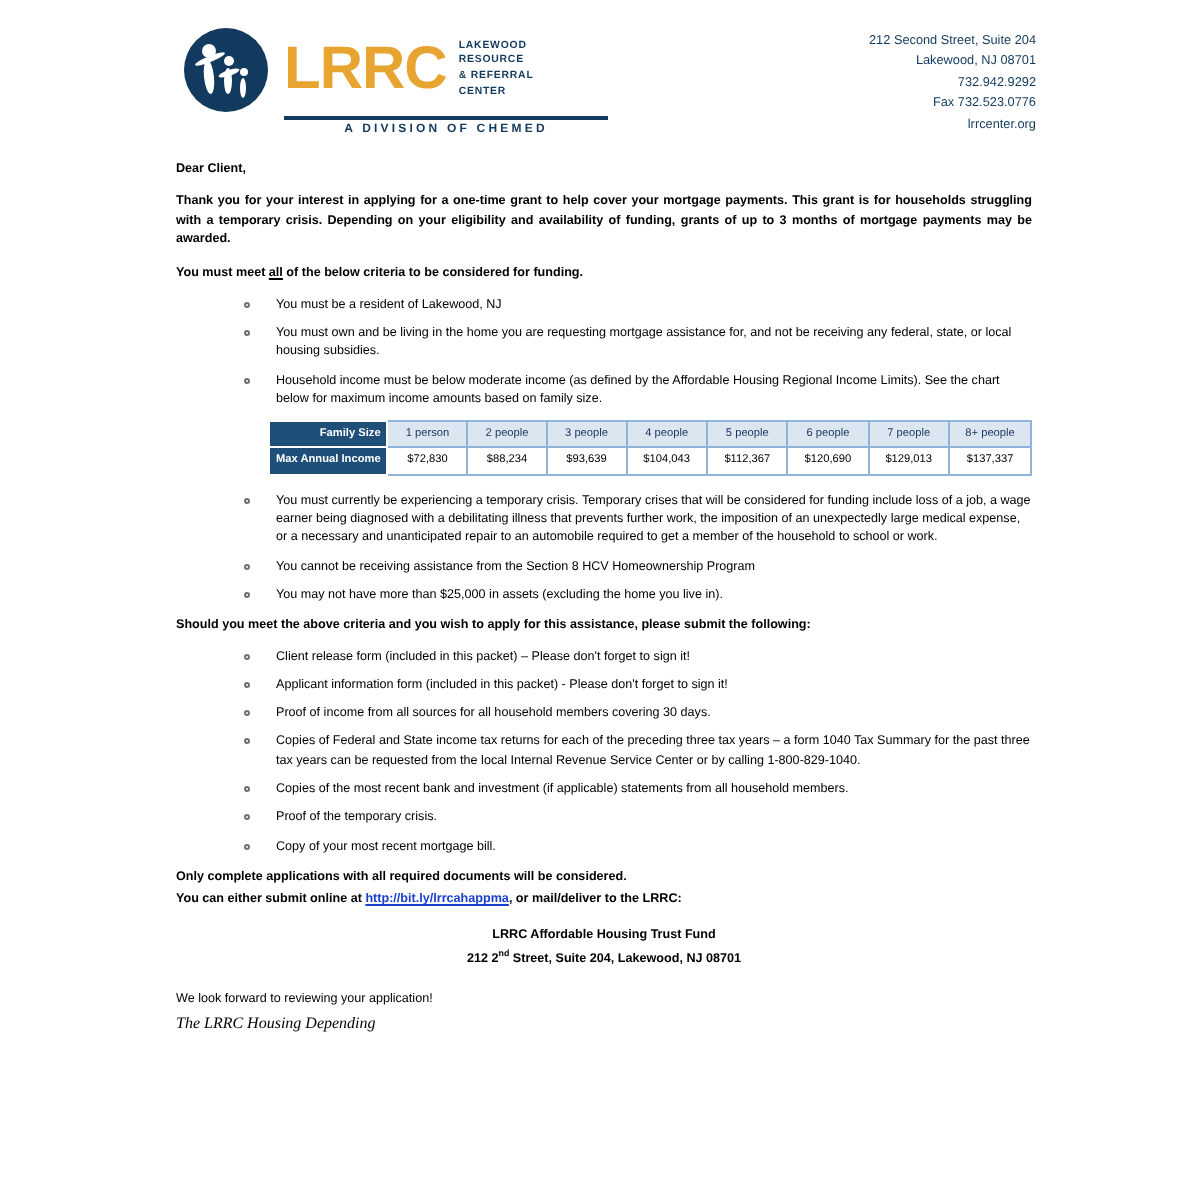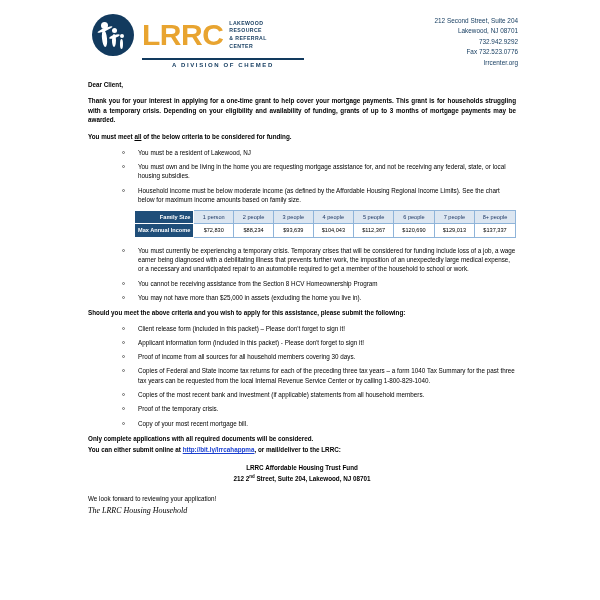--- a/index.html
+++ b/index.html
@@ -315,17 +315,17 @@
     <p class="closing-bold">Only complete applications with all required documents will be considered.</p>
 
     <p class="closing-bold"><span>You can either submit online at </span><a href="#">http://bit.ly/lrrcahappma</a><span>, or mail/deliver to the LRRC:</span></p>
 
     <div class="center-block">
       <div>LRRC Affordable Housing Trust Fund</div>
       <div><span>212 2</span><sup>nd</sup><span> Street, Suite 204, Lakewood, NJ 08701</span></div>
     </div>
 
     <p class="farewell">We look forward to reviewing your application!</p>
-    <p class="sig">The LRRC Housing Household</p>
+    <p class="sig">The LRRC Housing Depending</p>
 
   </div>
 
 </div>
 
 </body></html>

